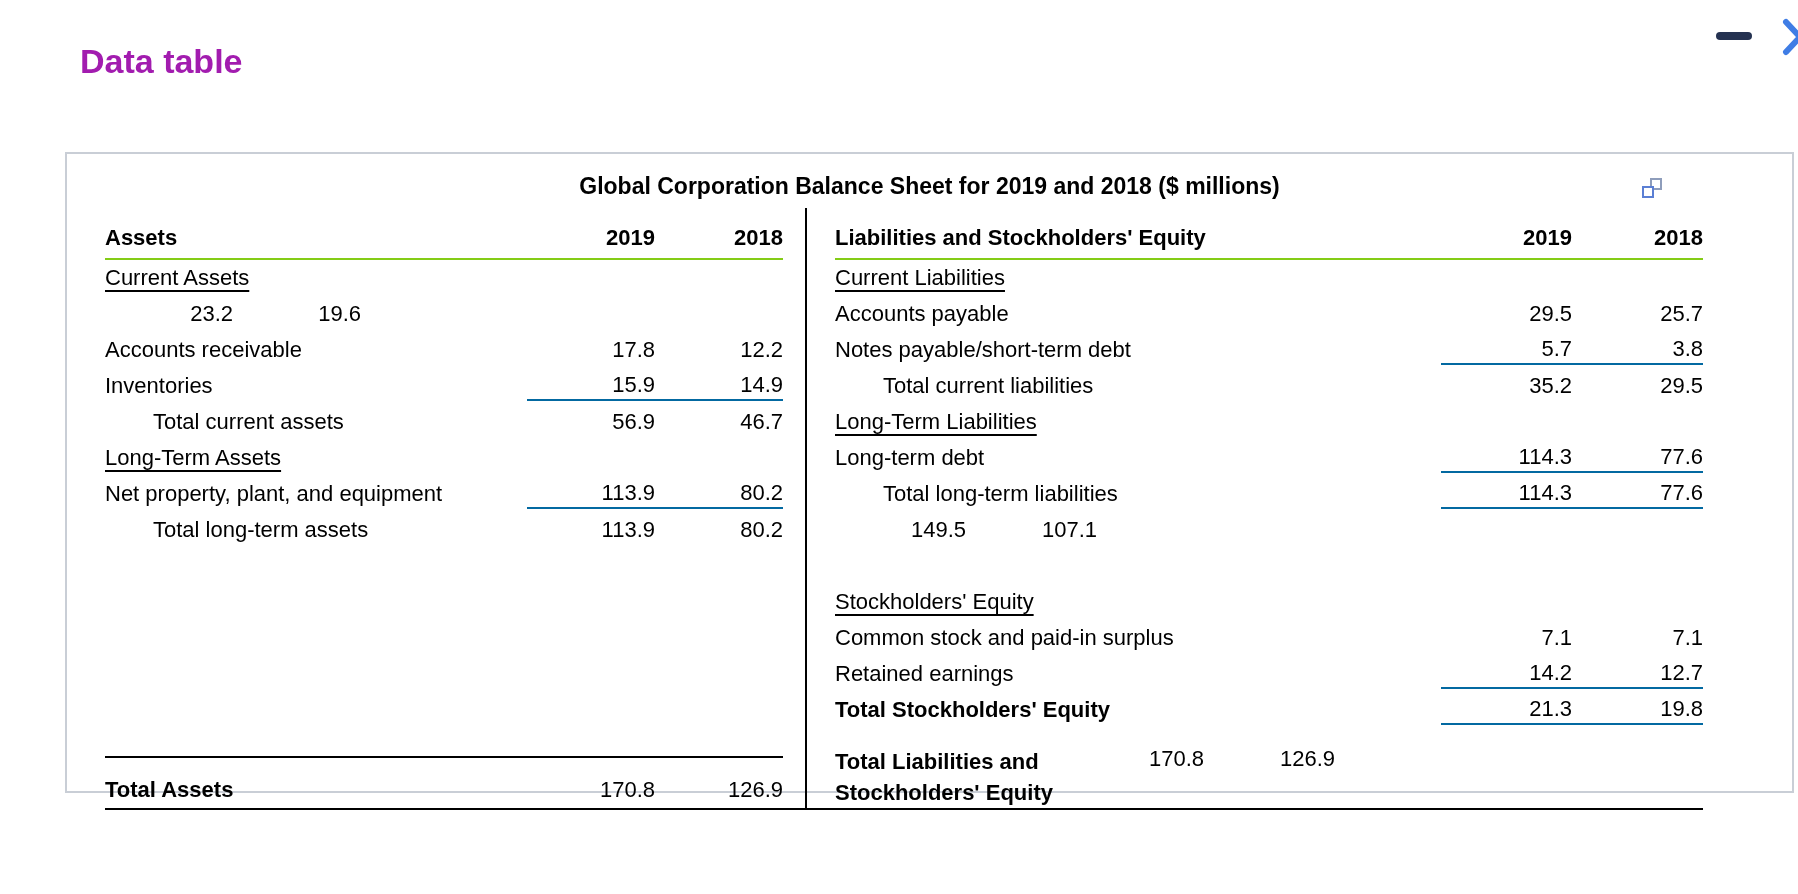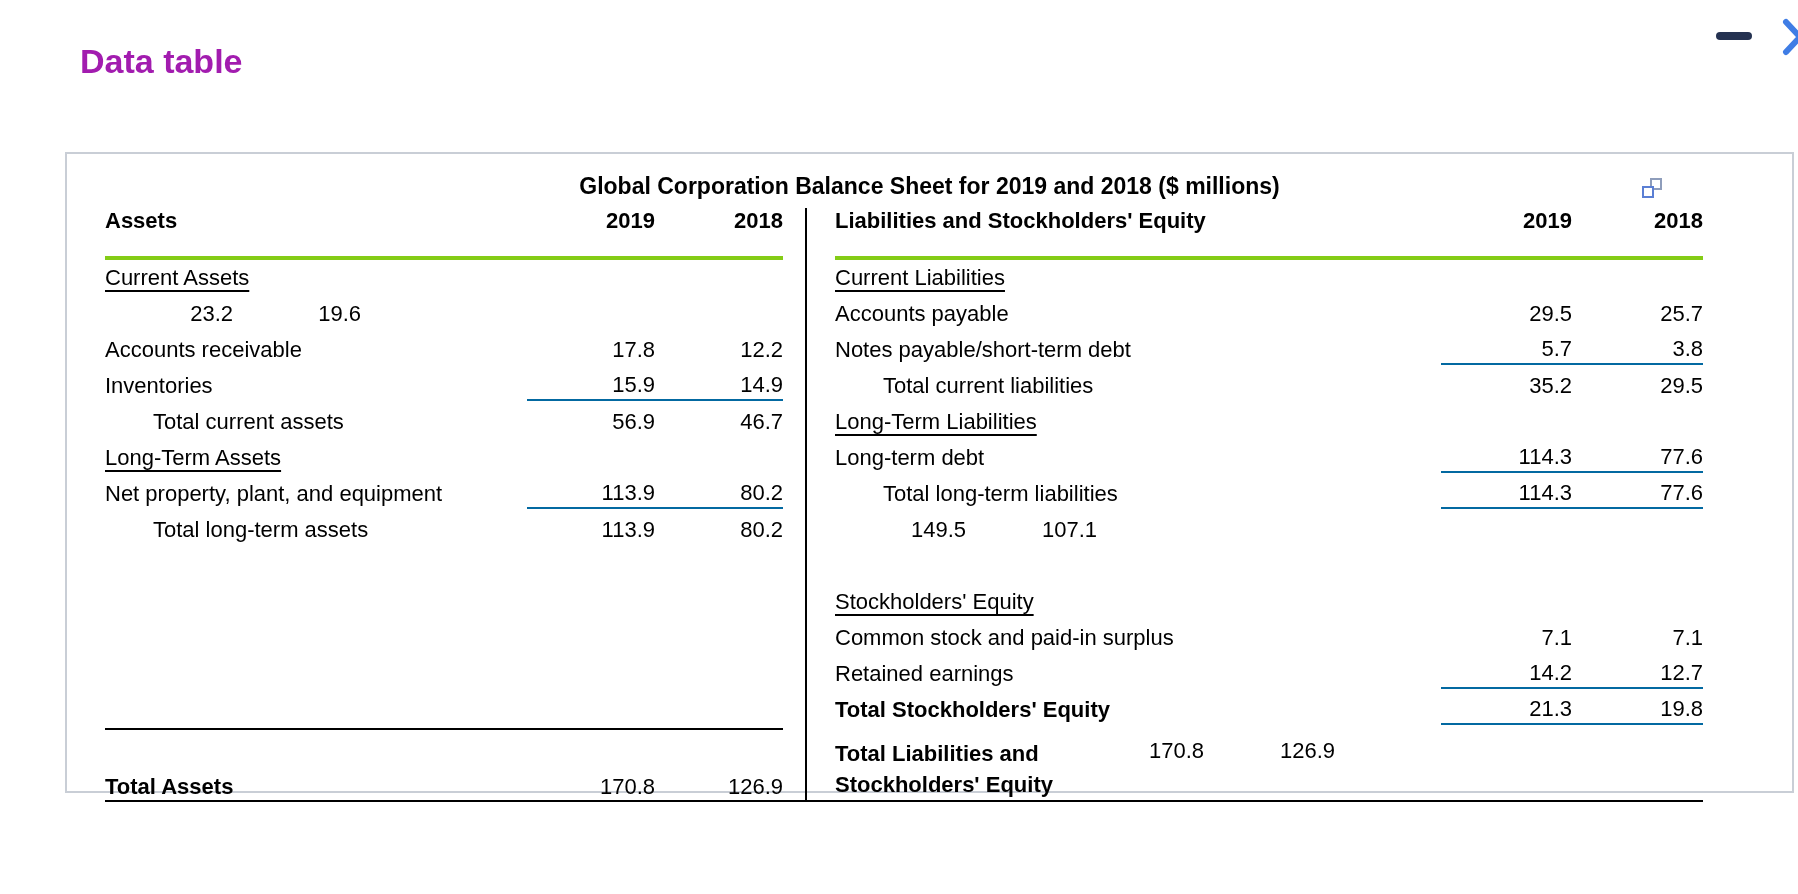--- a/index.html
+++ b/index.html
@@ -28,32 +28,32 @@
   .half-left  { width:700px; padding-right:22px; display:flex; flex-direction:column; }
   .half-right { flex:1; border-left:2px solid #000; padding-left:28px; display:flex; flex-direction:column; }
 
   .row { display:flex; align-items:center; height:36px; font-size:22px; }
   .lbl { flex:1; white-space:nowrap; }
   .nums { display:flex; justify-content:flex-end; width:256px; }
   .half-right .nums { width:262px; }
   .num { width:128px; text-align:right; }
   .half-right .num { width:131px; }
 
-  .header-row { height:52px; border-bottom:4px solid #84cc16; align-items:flex-start; padding-bottom:7px; }
+  .header-row { height:52px; border-bottom:2px solid #84cc16; align-items:flex-end; padding-bottom:7px; }
   .b { font-weight:bold; }
   .u .lbl { text-decoration:underline; text-underline-offset:5px; text-decoration-thickness:1.5px; }
   .indent .lbl { padding-left:48px; }
   .rule .nums { border-bottom:2px solid #0369a1; padding-bottom:1px; }
 
   .spacer { flex:1; }
   .row-blank { height:36px; }
 
-  .grand { border-top:2px solid #000; height:72px; align-items:flex-end; padding-top:13px; }
-
-  .final { min-height:64px; align-items:flex-start; margin-top:8px; }
+  .grand { border-top:2px solid #000; height:52px; align-items:center; padding-top:13px; }
+
+  .final { min-height:64px; align-items:flex-start; margin-top:16px; }
   .final .lbl { white-space:normal; max-width:238px; font-weight:bold; line-height:31px; padding-top:2px; }
   .final .nums { padding-top:2px; }
 </style>
 </head>
 <body>
 
 <h1 class="page-title">Data table</h1>
 
 <div class="min-btn"></div>
 <div class="chev">

